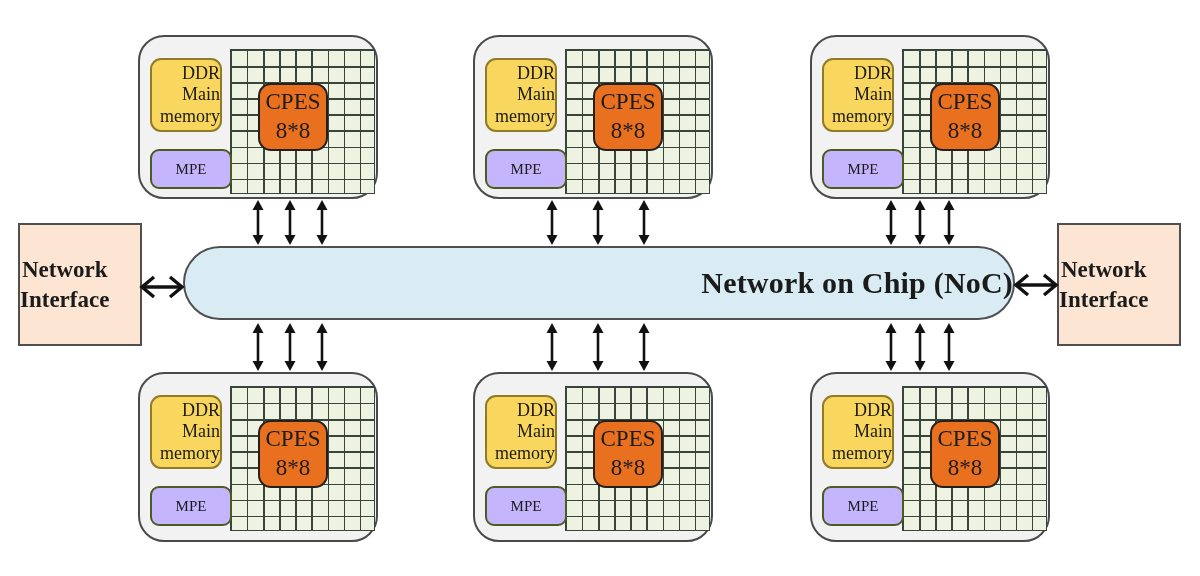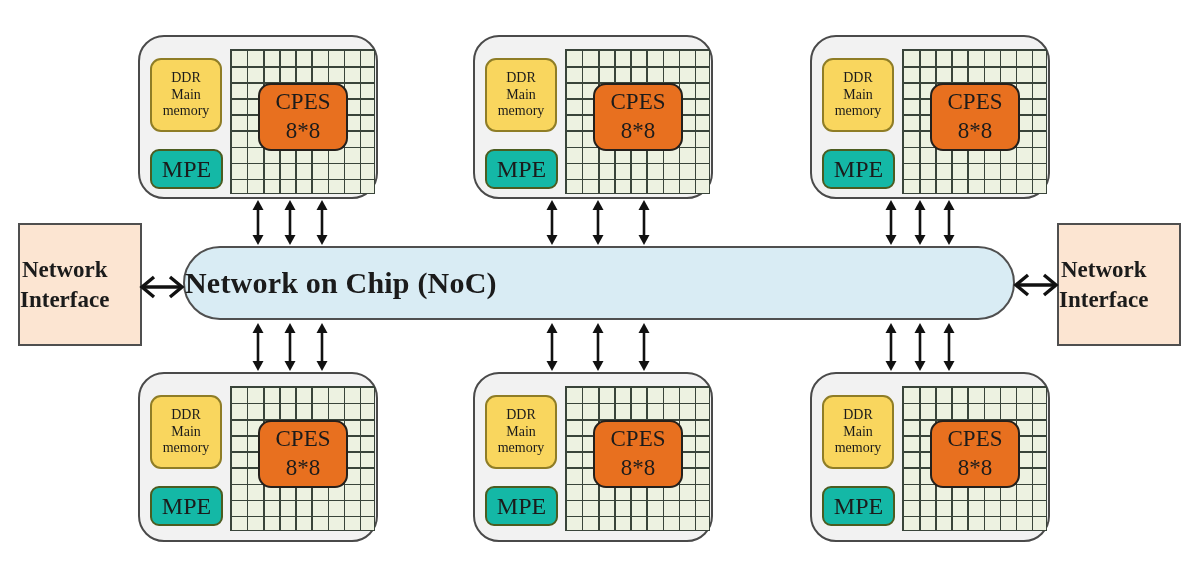--- a/index.html
+++ b/index.html
@@ -11,49 +11,49 @@
   .ni{
     position:absolute;width:124px;height:123px;box-sizing:border-box;
     background:#fce5d2;border:2px solid #4f4f4f;
     display:flex;align-items:center;text-align:center;
   }
   .ni .ni-label{font-weight:bold;font-size:23px;line-height:1.28;}
   
   .bus{
     position:absolute;left:183px;top:246px;width:832px;height:74px;box-sizing:border-box;
     background:#d9ecf4;border:2px solid #4f4f4f;border-radius:38px;
-    display:flex;align-items:center;justify-content:flex-start;
+    display:flex;align-items:center;justify-content:flex-end;
   }
   .bus-label{font-weight:bold;font-size:30px;letter-spacing:0.2px;}
   
   .tile{
     position:absolute;width:240px;height:164px;box-sizing:border-box;
     background:#f2f2f2;border:2px solid #4a4a4a;border-radius:26px;
   }
   .tile.tall{height:170px;}
   .ddr{
     position:absolute;left:10px;top:21px;width:72px;height:74px;box-sizing:border-box;
     background:#f9d65e;border:2px solid #8f7d26;border-radius:11px;
-    display:flex;flex-direction:column;align-items:center;justify-content:center;
-    font-size:14px;line-height:1.2;text-align:center;
+    display:flex;flex-direction:column;align-items:flex-end;justify-content:center;
+    font-size:18px;line-height:1.2;text-align:center;
   }
   .mpe{
-    position:absolute;left:10px;top:112px;width:73px;height:40px;box-sizing:border-box;
-    background:#14b8a6;border:2px solid #4c5c20;border-radius:9px;
-    display:flex;align-items:center;justify-content:center;font-size:24px;
+    position:absolute;left:10px;top:112px;width:82px;height:40px;box-sizing:border-box;
+    background:#c4b5fd;border:2px solid #4c5c20;border-radius:9px;
+    display:flex;align-items:center;justify-content:center;font-size:15px;
   }
   .pegrid{
     position:absolute;left:90px;top:12px;width:145px;height:145px;box-sizing:border-box;
     background-color:#edf2e1;border:1.6px solid #39443a;
     background-image:
       repeating-linear-gradient(to right,#39443a 0,#39443a 1.4px,transparent 1.4px,transparent 16.1px),
       repeating-linear-gradient(to bottom,#39443a 0,#39443a 1.4px,transparent 1.4px,transparent 16.1px);
   }
   .cpes{
-    position:absolute;left:118px;top:46px;width:90px;height:68px;box-sizing:border-box;
+    position:absolute;left:118px;top:46px;width:70px;height:68px;box-sizing:border-box;
     background:#e8701f;border:2.5px solid #24201c;border-radius:13px;
     display:flex;flex-direction:column;align-items:center;justify-content:center;
     font-size:23px;line-height:1.25;text-align:center;
   }
   .arrowgrp,.harrow{position:absolute;}
 </style>
 </head>
 <body>
 
 <div class="canvas">

